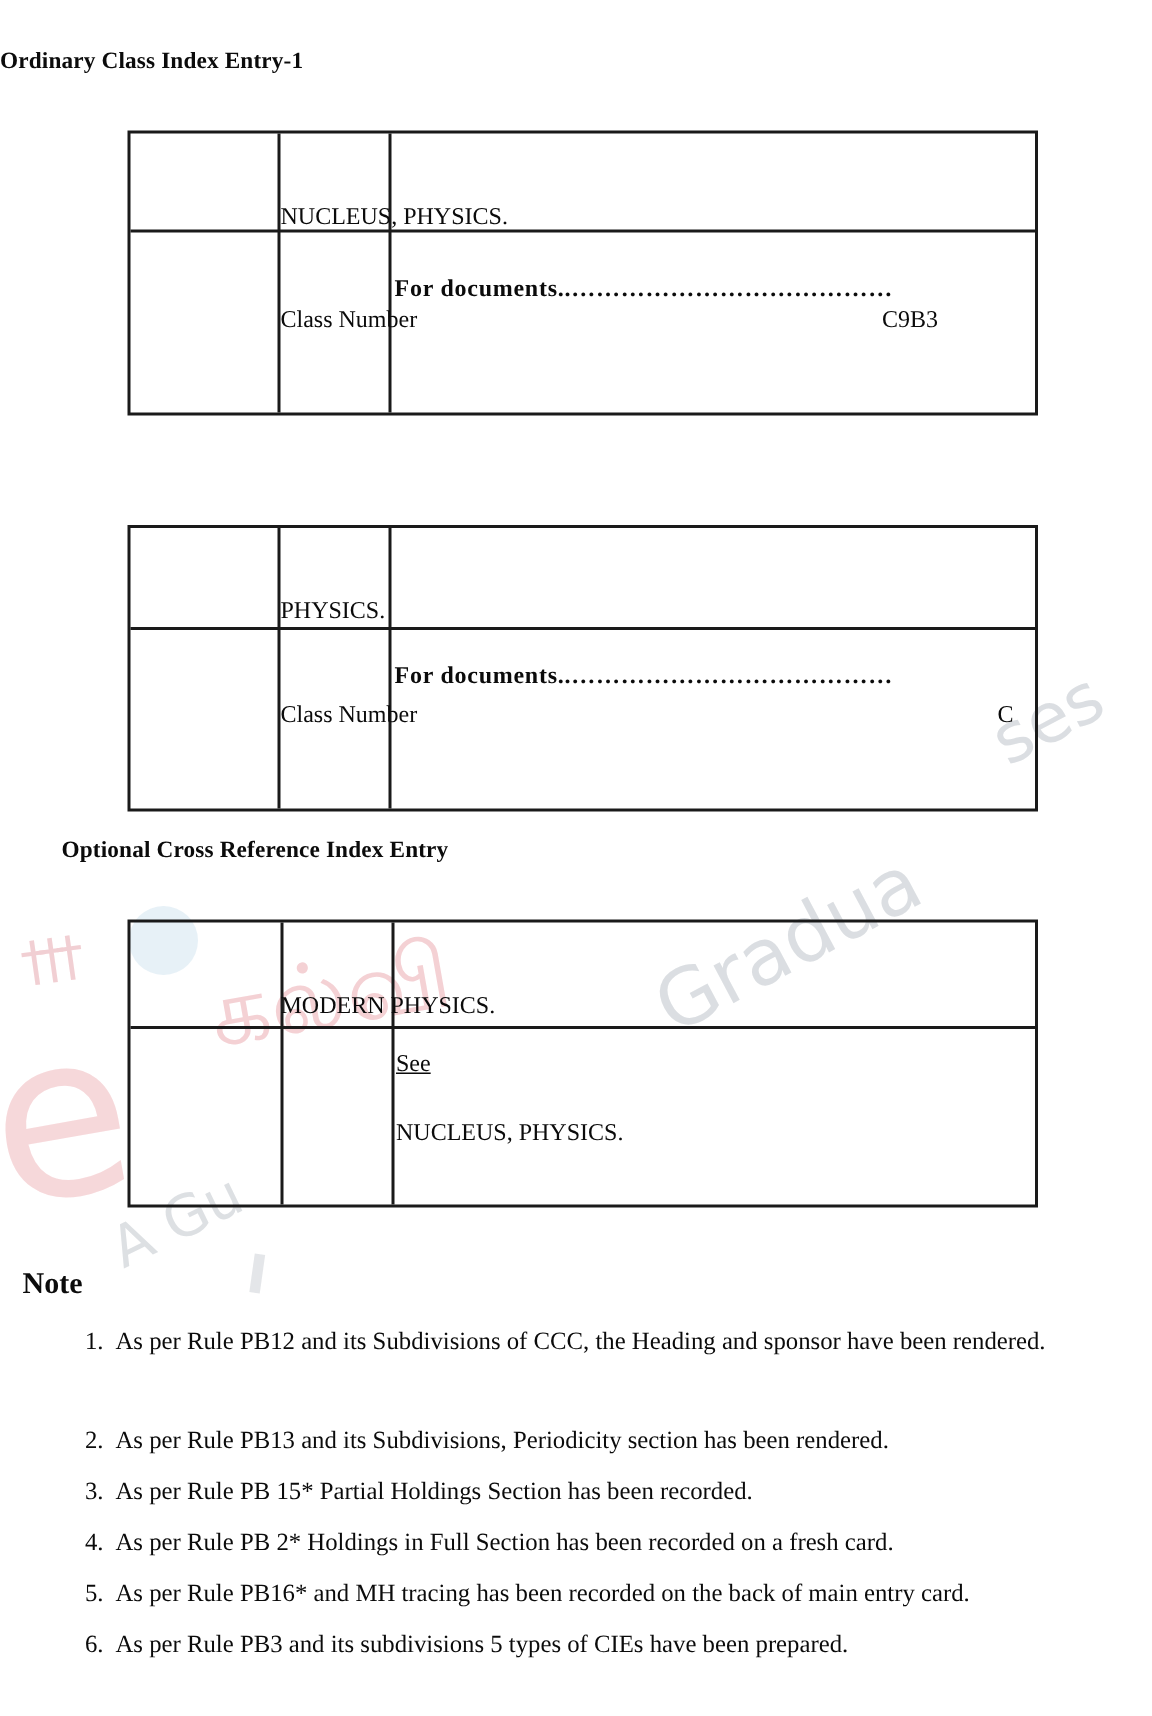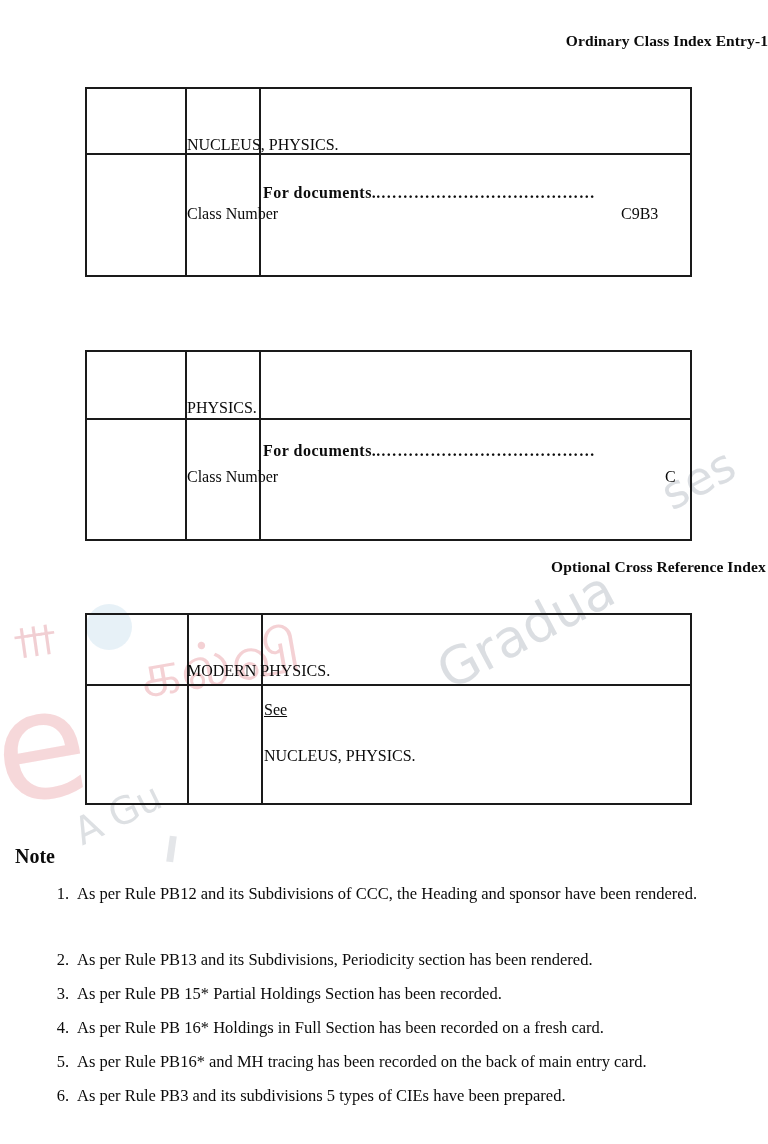--- a/index.html
+++ b/index.html
@@ -112,21 +112,21 @@
   #sheet {
     position: absolute;
     inset: 0;
     z-index: 2;
   }
 
   .caption {
     position: absolute;
     left: 0;
     width: 768px;
-    text-align: right;
+    text-align: left;
     font-weight: bold;
     font-size: 15.5px;
     letter-spacing: .1px;
   }
 
   .card {
     position: absolute;
     border: 2px solid #1a1a1a;
     box-sizing: border-box;
     background: transparent;
@@ -218,21 +218,21 @@
 
   <div class="card" style="left:85px; top:87px; width:607px; height:190px;">
     <div class="vrule" style="left:98px;"></div>
     <div class="vrule" style="left:172px;"></div>
     <div class="hrule" style="top:64px;"></div>
   </div>
 
   <div class="cardtext" style="left:187px; top:137px;">NUCLEUS, PHYSICS.</div>
   <div class="cardtext dotfill" style="left:263px; top:185px;">For   documents..…………………………………</div>
   <div class="cardtext" style="left:187px; top:206px;">Class Number</div>
-  <div class="cardtext" style="left:621px; top:206px;text-align:center;">C9B3</div>
+  <div class="cardtext" style="left:588px; top:206px;text-align:center;">C9B3</div>
 
 
   <div class="card" style="left:85px; top:350px; width:607px; height:191px;">
     <div class="vrule" style="left:98px;"></div>
     <div class="vrule" style="left:172px;"></div>
     <div class="hrule" style="top:66px;"></div>
   </div>
 
   <div class="cardtext" style="left:187px; top:400px;">PHYSICS.</div>
   <div class="cardtext dotfill" style="left:263px; top:443px;">For   documents..…………………………………</div>
@@ -264,21 +264,21 @@
       <span class="note-text">As per Rule PB13 and its Subdivisions, Periodicity section has been rendered.</span>
     </div>
 
     <div class="note-row" style="top:136px;">
       <span class="note-num">3.</span>
       <span class="note-text">As per Rule PB 15* Partial Holdings Section has been recorded.</span>
     </div>
 
     <div class="note-row" style="top:170px;">
       <span class="note-num">4.</span>
-      <span class="note-text">As per Rule PB 16* Holdings in Full Section has been recorded on a fresh card.</span>
+      <span class="note-text">As per Rule PB 2* Holdings in Full Section has been recorded on a fresh card.</span>
     </div>
 
     <div class="note-row" style="top:204px;">
       <span class="note-num">5.</span>
       <span class="note-text">As per Rule PB16* and MH tracing has been recorded on the back of main entry card.</span>
     </div>
 
     <div class="note-row" style="top:238px;">
       <span class="note-num">6.</span>
       <span class="note-text">As per Rule PB3 and its subdivisions 5 types of CIEs have been prepared.</span>

